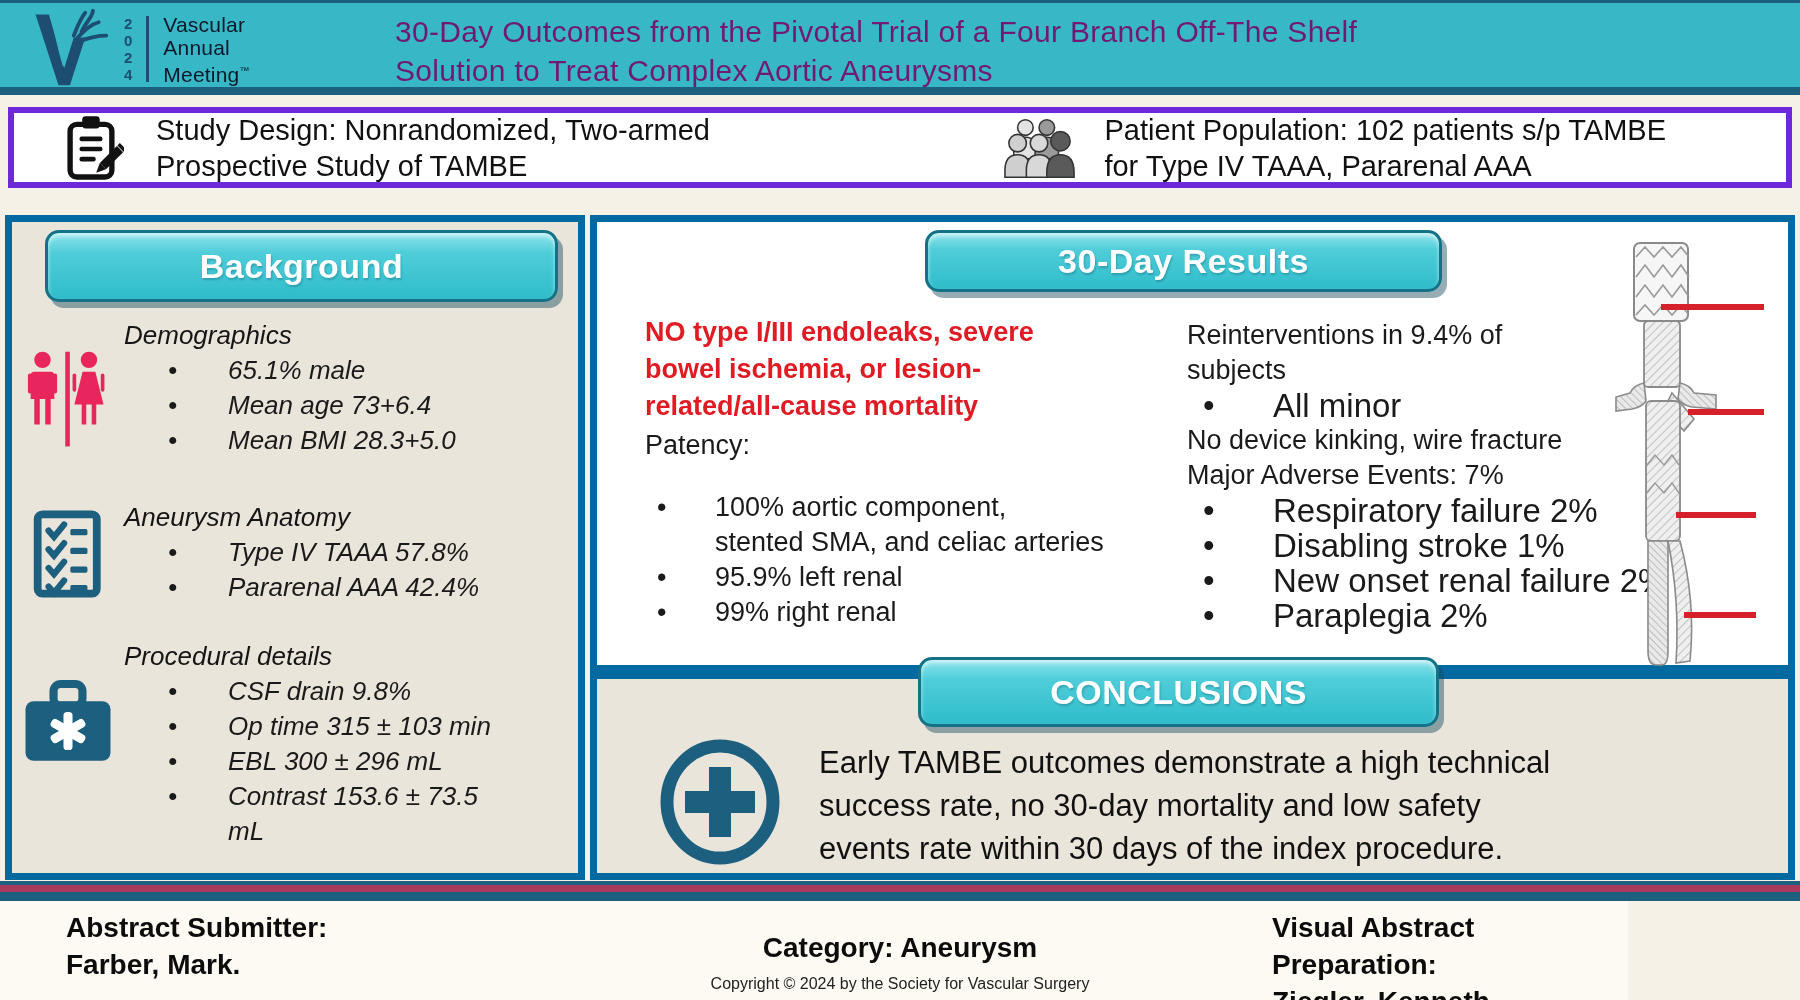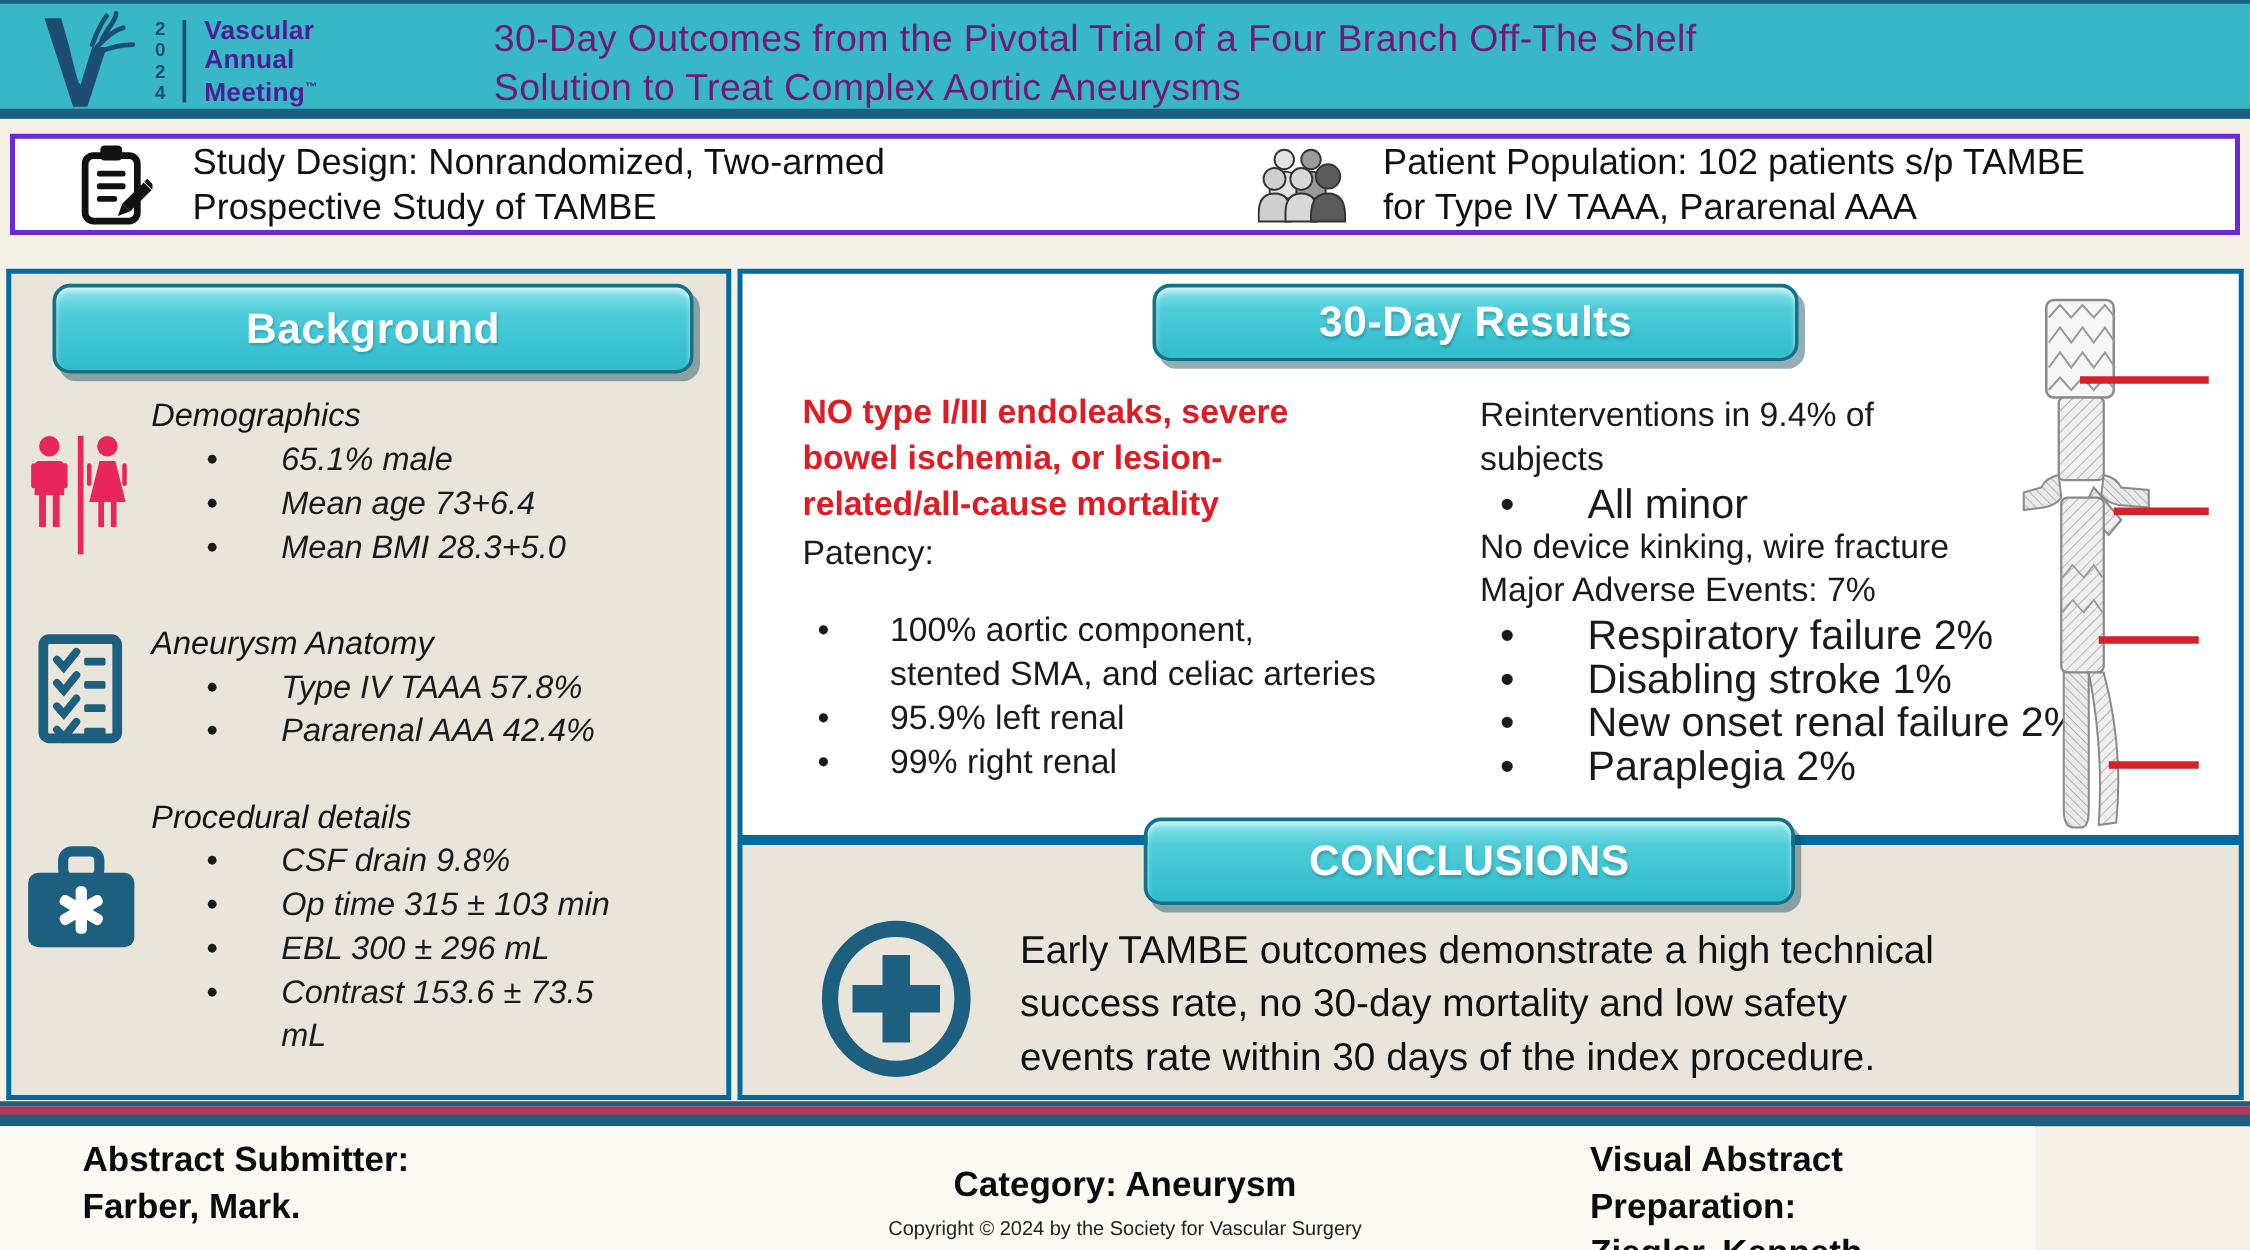--- a/index.html
+++ b/index.html
@@ -13,47 +13,47 @@
   
   .header{
     position:absolute;left:0;top:0;width:1800px;height:95px;
     background:#38b8c6;border-top:3px solid #1d5f7e;border-bottom:8px solid #1d5f7e;
     box-sizing:border-box;
   }
   .logo{position:absolute;left:26px;top:5px;display:flex;align-items:center;gap:8px;}
   .logo-year{display:flex;flex-direction:column;align-items:center;line-height:17px;
     font-size:15px;font-weight:bold;color:#1d4e72;margin-left:4px;}
   .logo-rule{width:3px;height:66px;background:#1d4e72;margin:0 6px;}
-  .logo-text{font-size:21px;font-weight:bold;color:#4c1d95;line-height:23px;letter-spacing:.2px;}
+  .logo-text{font-size:21px;font-weight:normal;color:#0f172a;line-height:23px;letter-spacing:.2px;}
   .logo-text sup{font-size:10px;}
   .header-title{
     position:absolute;left:395px;top:9px;width:1340px;
     color:#701a75;font-size:30px;line-height:39px;font-weight:500;
     white-space:pre-line;letter-spacing:.3px;
   }
   
   .study-row{
     position:absolute;left:8px;top:107px;width:1784px;height:81px;
-    background:#ffffff;border:4px solid #6d28d9;box-sizing:border-box;
+    background:#ffffff;border:6px solid #6d28d9;box-sizing:border-box;
     display:flex;
   }
   .study-cell{display:flex;align-items:center;}
   .study-cell .txt{font-size:29px;line-height:36px;color:#111;white-space:pre-line;}
   
   .pill{
     position:absolute;z-index:5;
     background:linear-gradient(180deg,#8fe4ec 0%,#4fcdd9 30%,#2fbccb 100%);
     border:3px solid #157286;border-radius:14px;box-sizing:border-box;
     box-shadow:5px 6px 0 rgba(23,74,94,.45), inset 0 3px 4px rgba(255,255,255,.6);
     color:#fff;font-weight:bold;font-size:34px;letter-spacing:.5px;
     display:flex;align-items:center;justify-content:center;
     text-shadow:1px 2px 2px rgba(0,60,70,.25);
   }
   
-  .panel{position:absolute;border:4px solid #0369a1;box-sizing:border-box;padding-left:20px;}
+  .panel{position:absolute;border:7px solid #0369a1;box-sizing:border-box;padding-left:20px;}
   .panel-beige{background:#eae5db;}
   .panel-white{background:#ffffff;}
   #bg-panel{left:5px;top:215px;width:580px;height:665px;}
   #results-panel{left:590px;top:215px;width:1205px;height:457px;}
   #conclusions-panel{left:590px;top:672px;width:1205px;height:208px;}
   
   .bg-content{position:absolute;left:0;top:96px;width:100%;font-style:italic;}
   .group{display:grid;grid-template-columns:112px 1fr;margin-bottom:42px;}
   .group .icon-cell{display:flex;justify-content:center;}
   .group-title{font-size:26px;line-height:35px;color:#151515;}

